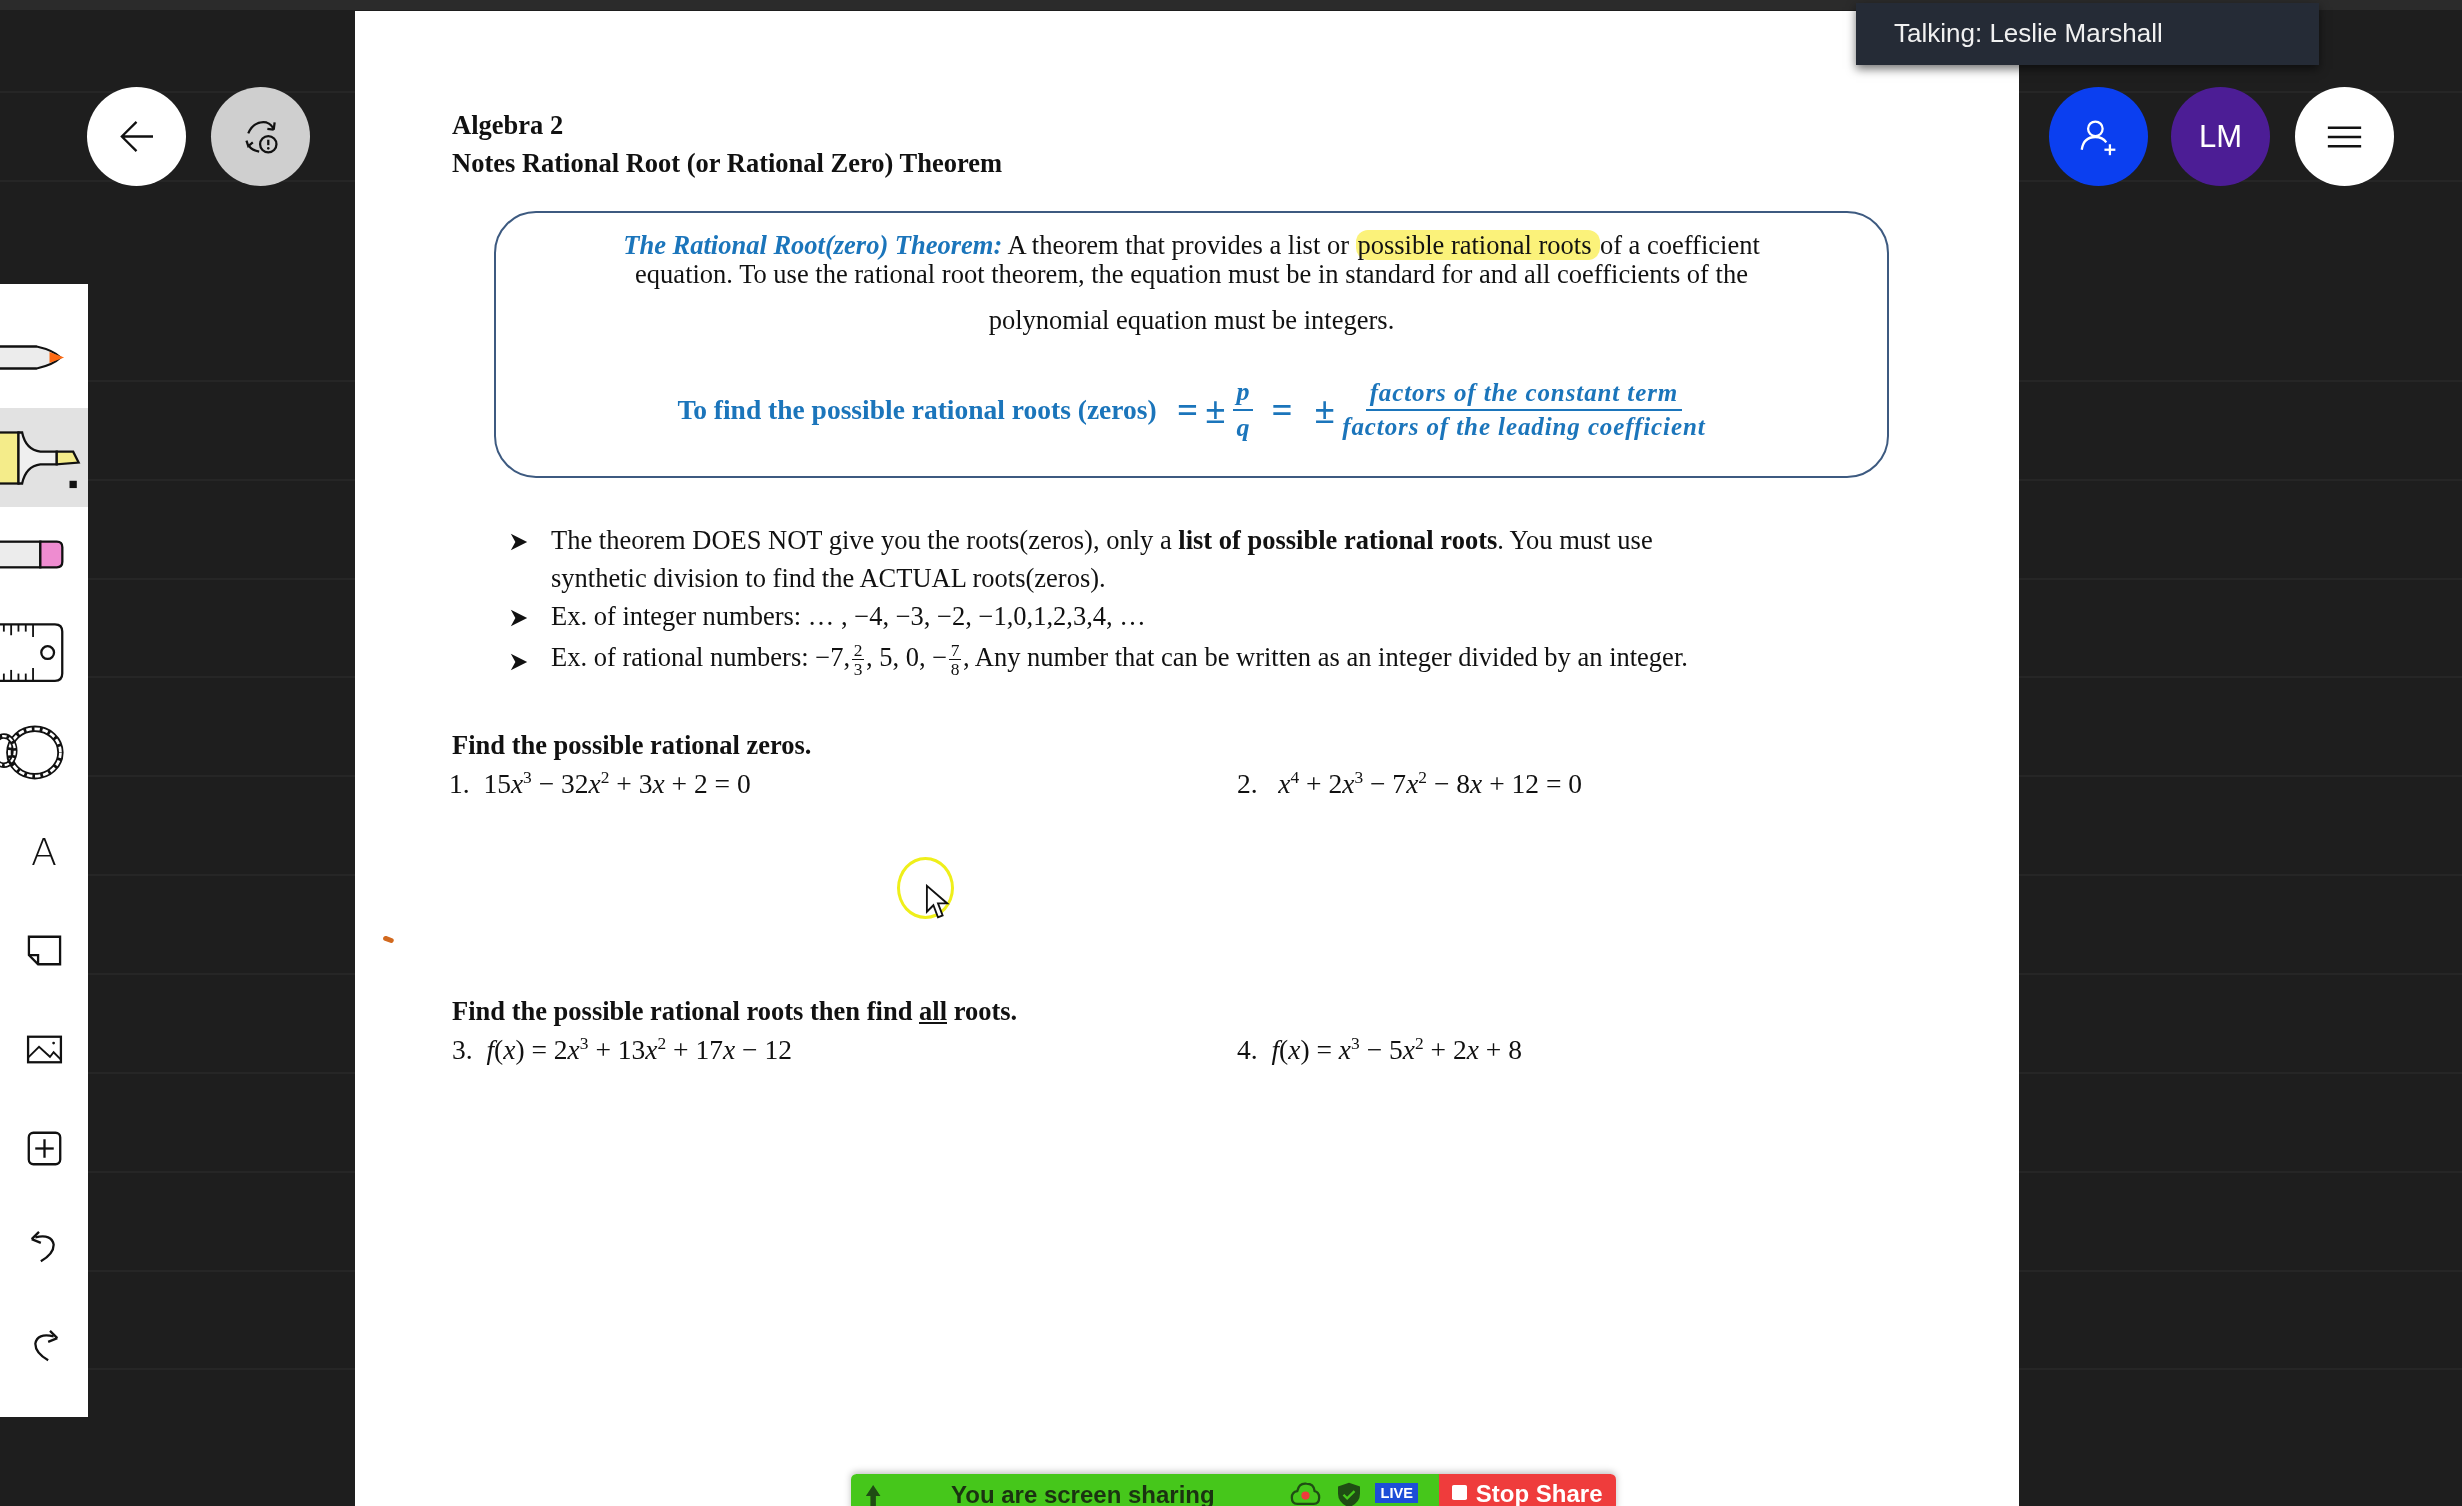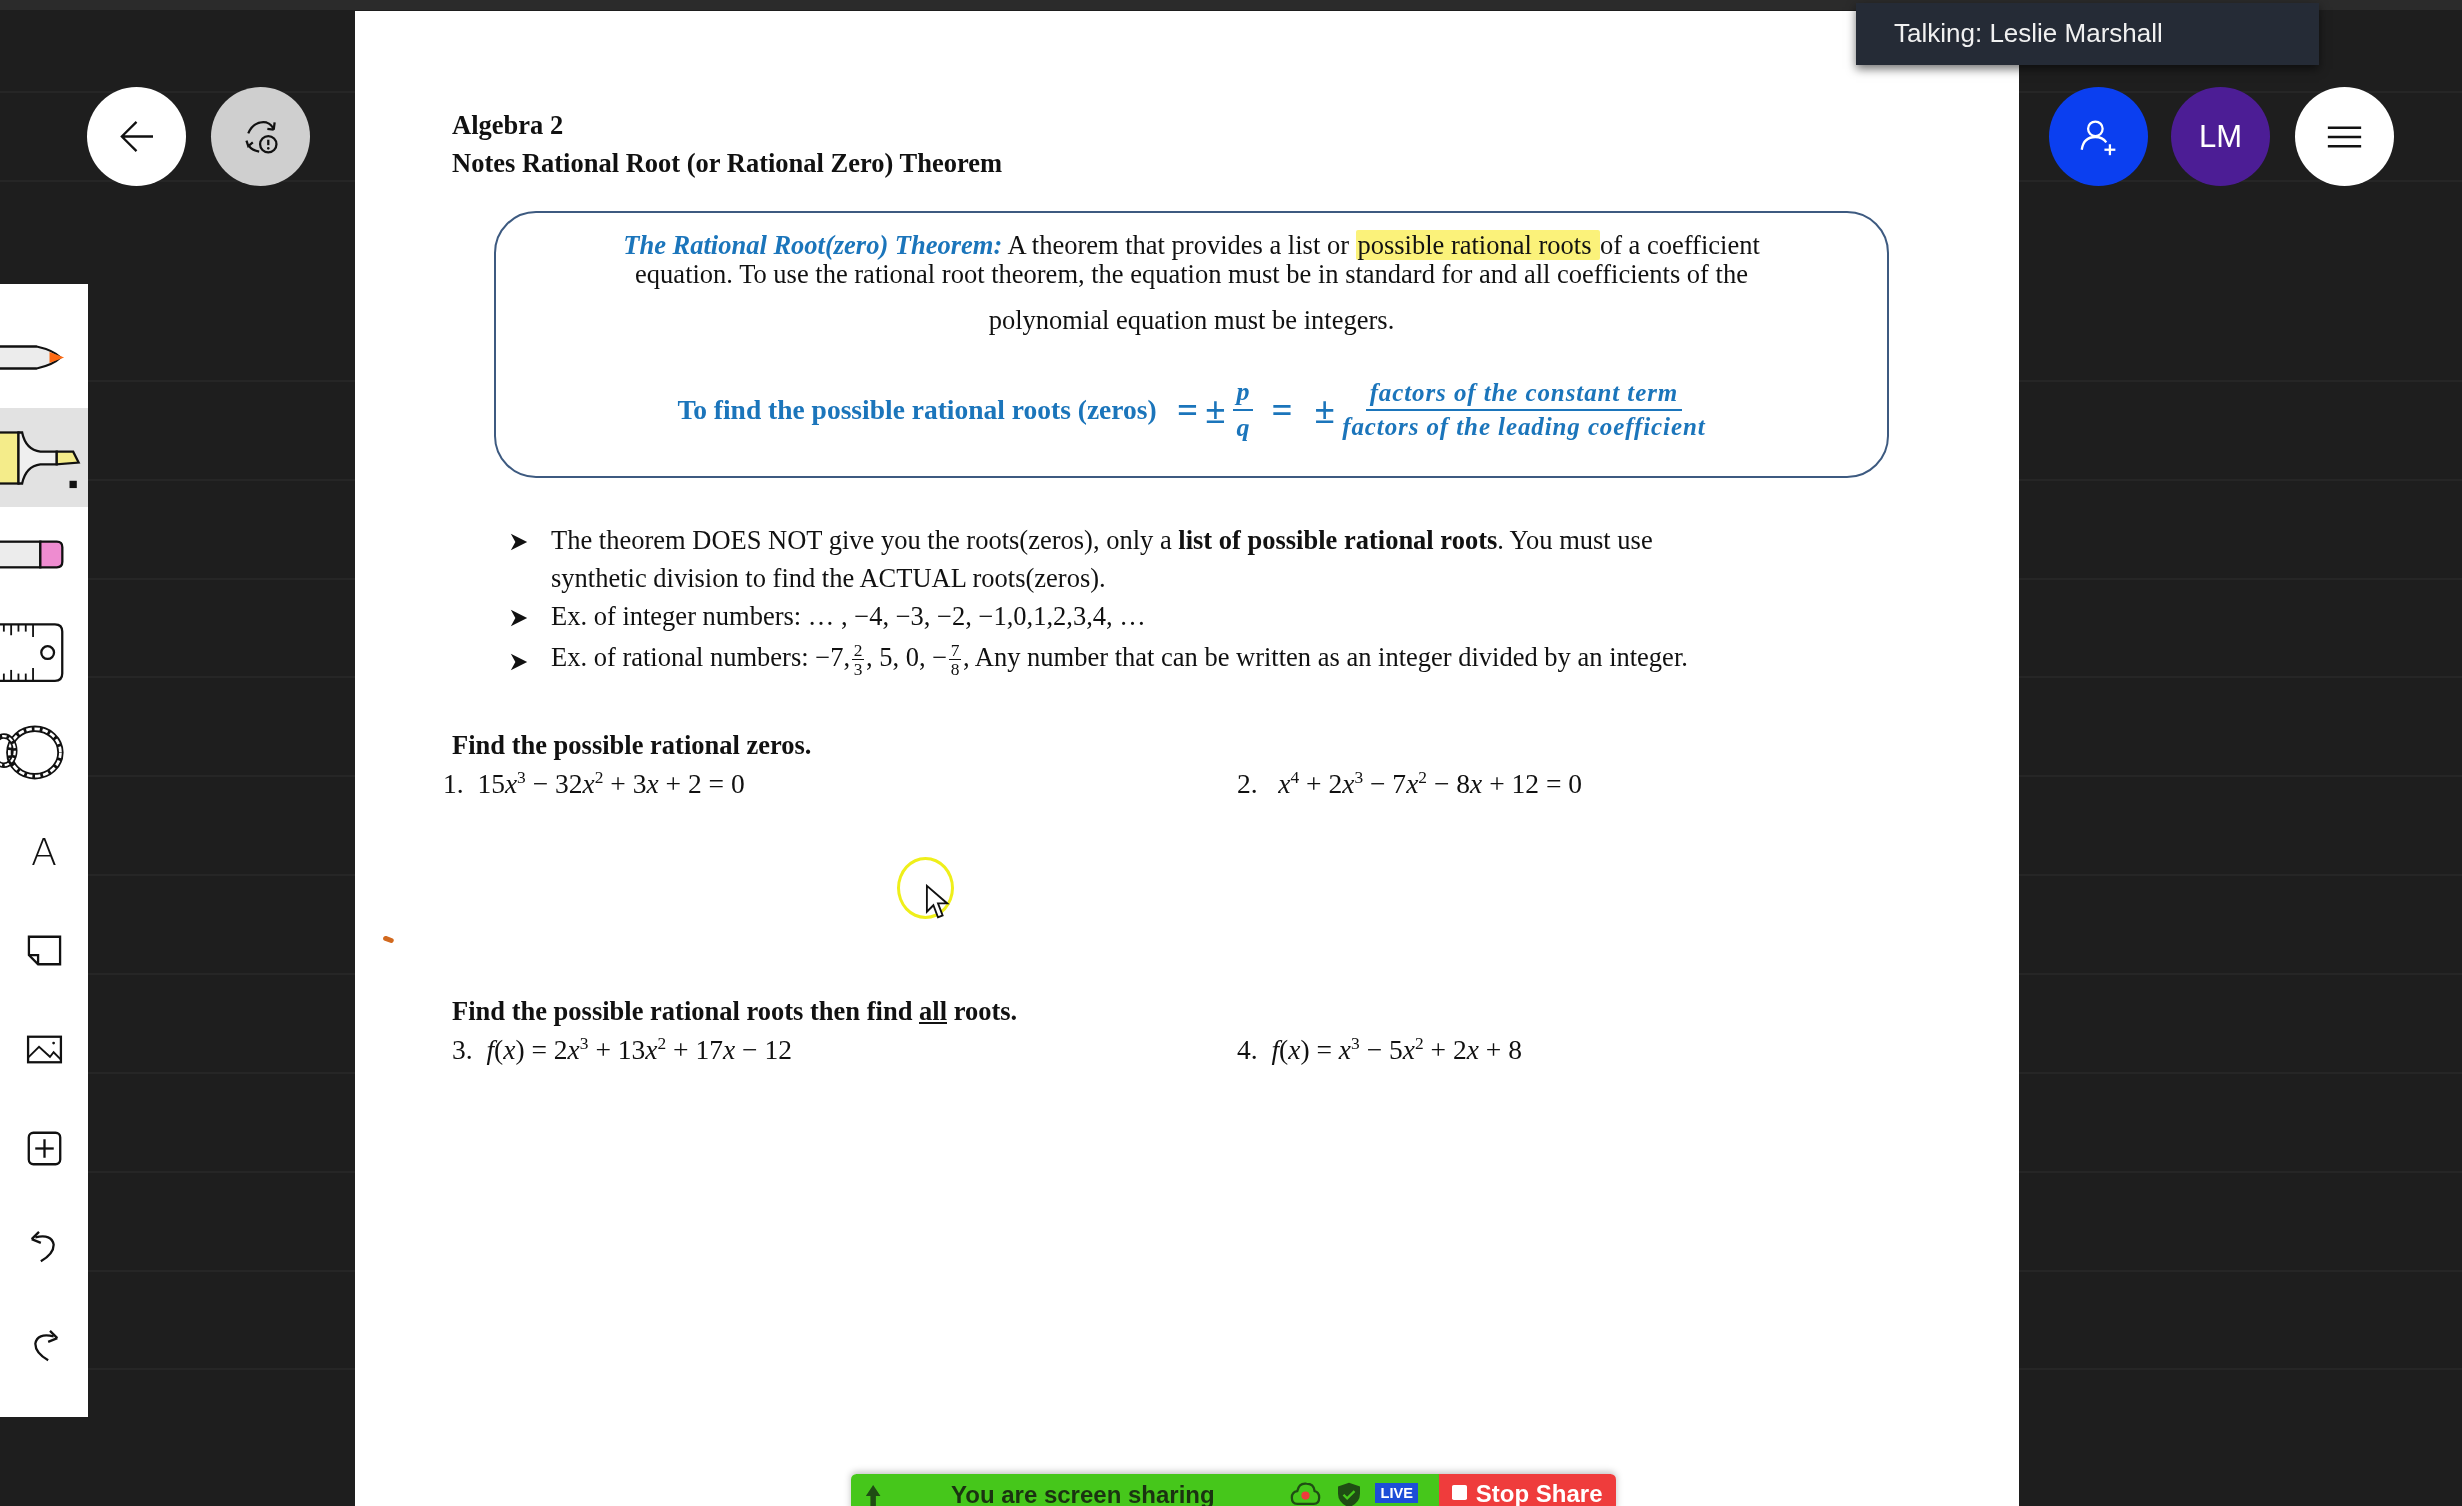--- a/index.html
+++ b/index.html
@@ -18,21 +18,21 @@
     font-family: "DejaVu Serif", "Liberation Serif", serif;
     color: #111;
   }
   .doc-title { position: absolute; left: 97px; font-size: 26.5px; font-weight: bold; font-family: "Liberation Serif", serif; white-space: nowrap; }
   .box {
     position: absolute; left: 139px; top: 200px; width: 1395px; height: 267px;
     border: 2.7px solid #3d5a80; border-radius: 42px; box-sizing: border-box;
   }
   .box-line { position: absolute; left: 0; width: 100%; text-align: center; font-size: 26.5px; font-family: "Liberation Serif", serif; white-space: nowrap; }
   .theorem-name { color: #1b75bb; font-style: italic; font-weight: bold; }
-  .hl { background: #fbf27a; border-radius: 2px; padding: 0 1.8px; }
+  .hl { background: #fbf27a; border-radius: 12px; padding: 0 1.8px; }
   .formula { position: absolute; left: 0; width: 100%; top: 156px; height: 82px; display: flex; align-items: center; justify-content: center; color: #1b75bb; font-family: "Liberation Serif", serif; font-weight: bold; }
   .formula .lead { font-size: 27.5px; margin-right: 13px; }
   .formula .op { font-size: 37px; margin: 0 7.3px; }
   .frac { display: inline-flex; flex-direction: column; align-items: center; font-style: italic; }
   .frac .num { border-bottom: 2.7px solid #1b75bb; padding: 0 3.7px 1.8px 3.7px; }
   .frac .den { padding-top: 1.8px; }
   .frac.small { font-size: 26px; }
   .frac.big { font-size: 25px; letter-spacing: 0.9px; }
 
   .bullet { position: absolute; left: 154px; font-size: 26.5px; font-family: "Liberation Serif", serif; white-space: nowrap; }
@@ -142,21 +142,21 @@
     <span class="bullet-text"><span>Ex. of rational numbers: −7,</span><span class="tfrac">
           <span class="n">2</span>
           <span>3</span>
         </span><span>, 5, 0, −</span><span class="tfrac">
           <span class="n">7</span>
           <span>8</span>
         </span><span>, Any number that can be written as an integer divided by an integer.</span></span>
   </div>
 
   <div class="section-head" style="top:719px">Find the possible rational zeros.</div>
-  <div class="problem" style="left:88px; top:756px">
+  <div class="problem" style="left:94px; top:756px">
     <span>1.</span>
     <span>&nbsp;15<i>x</i><sup>3</sup> − 32<i>x</i><sup>2</sup> + 3<i>x</i> + 2 = 0</span>
   </div>
   <div class="problem" style="left:882px; top:756px">
     <span>2.</span>
     <span>&nbsp;&nbsp;<i>x</i><sup>4</sup> + 2<i>x</i><sup>3</sup> − 7<i>x</i><sup>2</sup> − 8<i>x</i> + 12 = 0</span>
   </div>
 
   <div class="section-head" style="top:985px">
     <span>Find the possible rational roots then find </span><span class="u">all</span><span> roots.</span>

